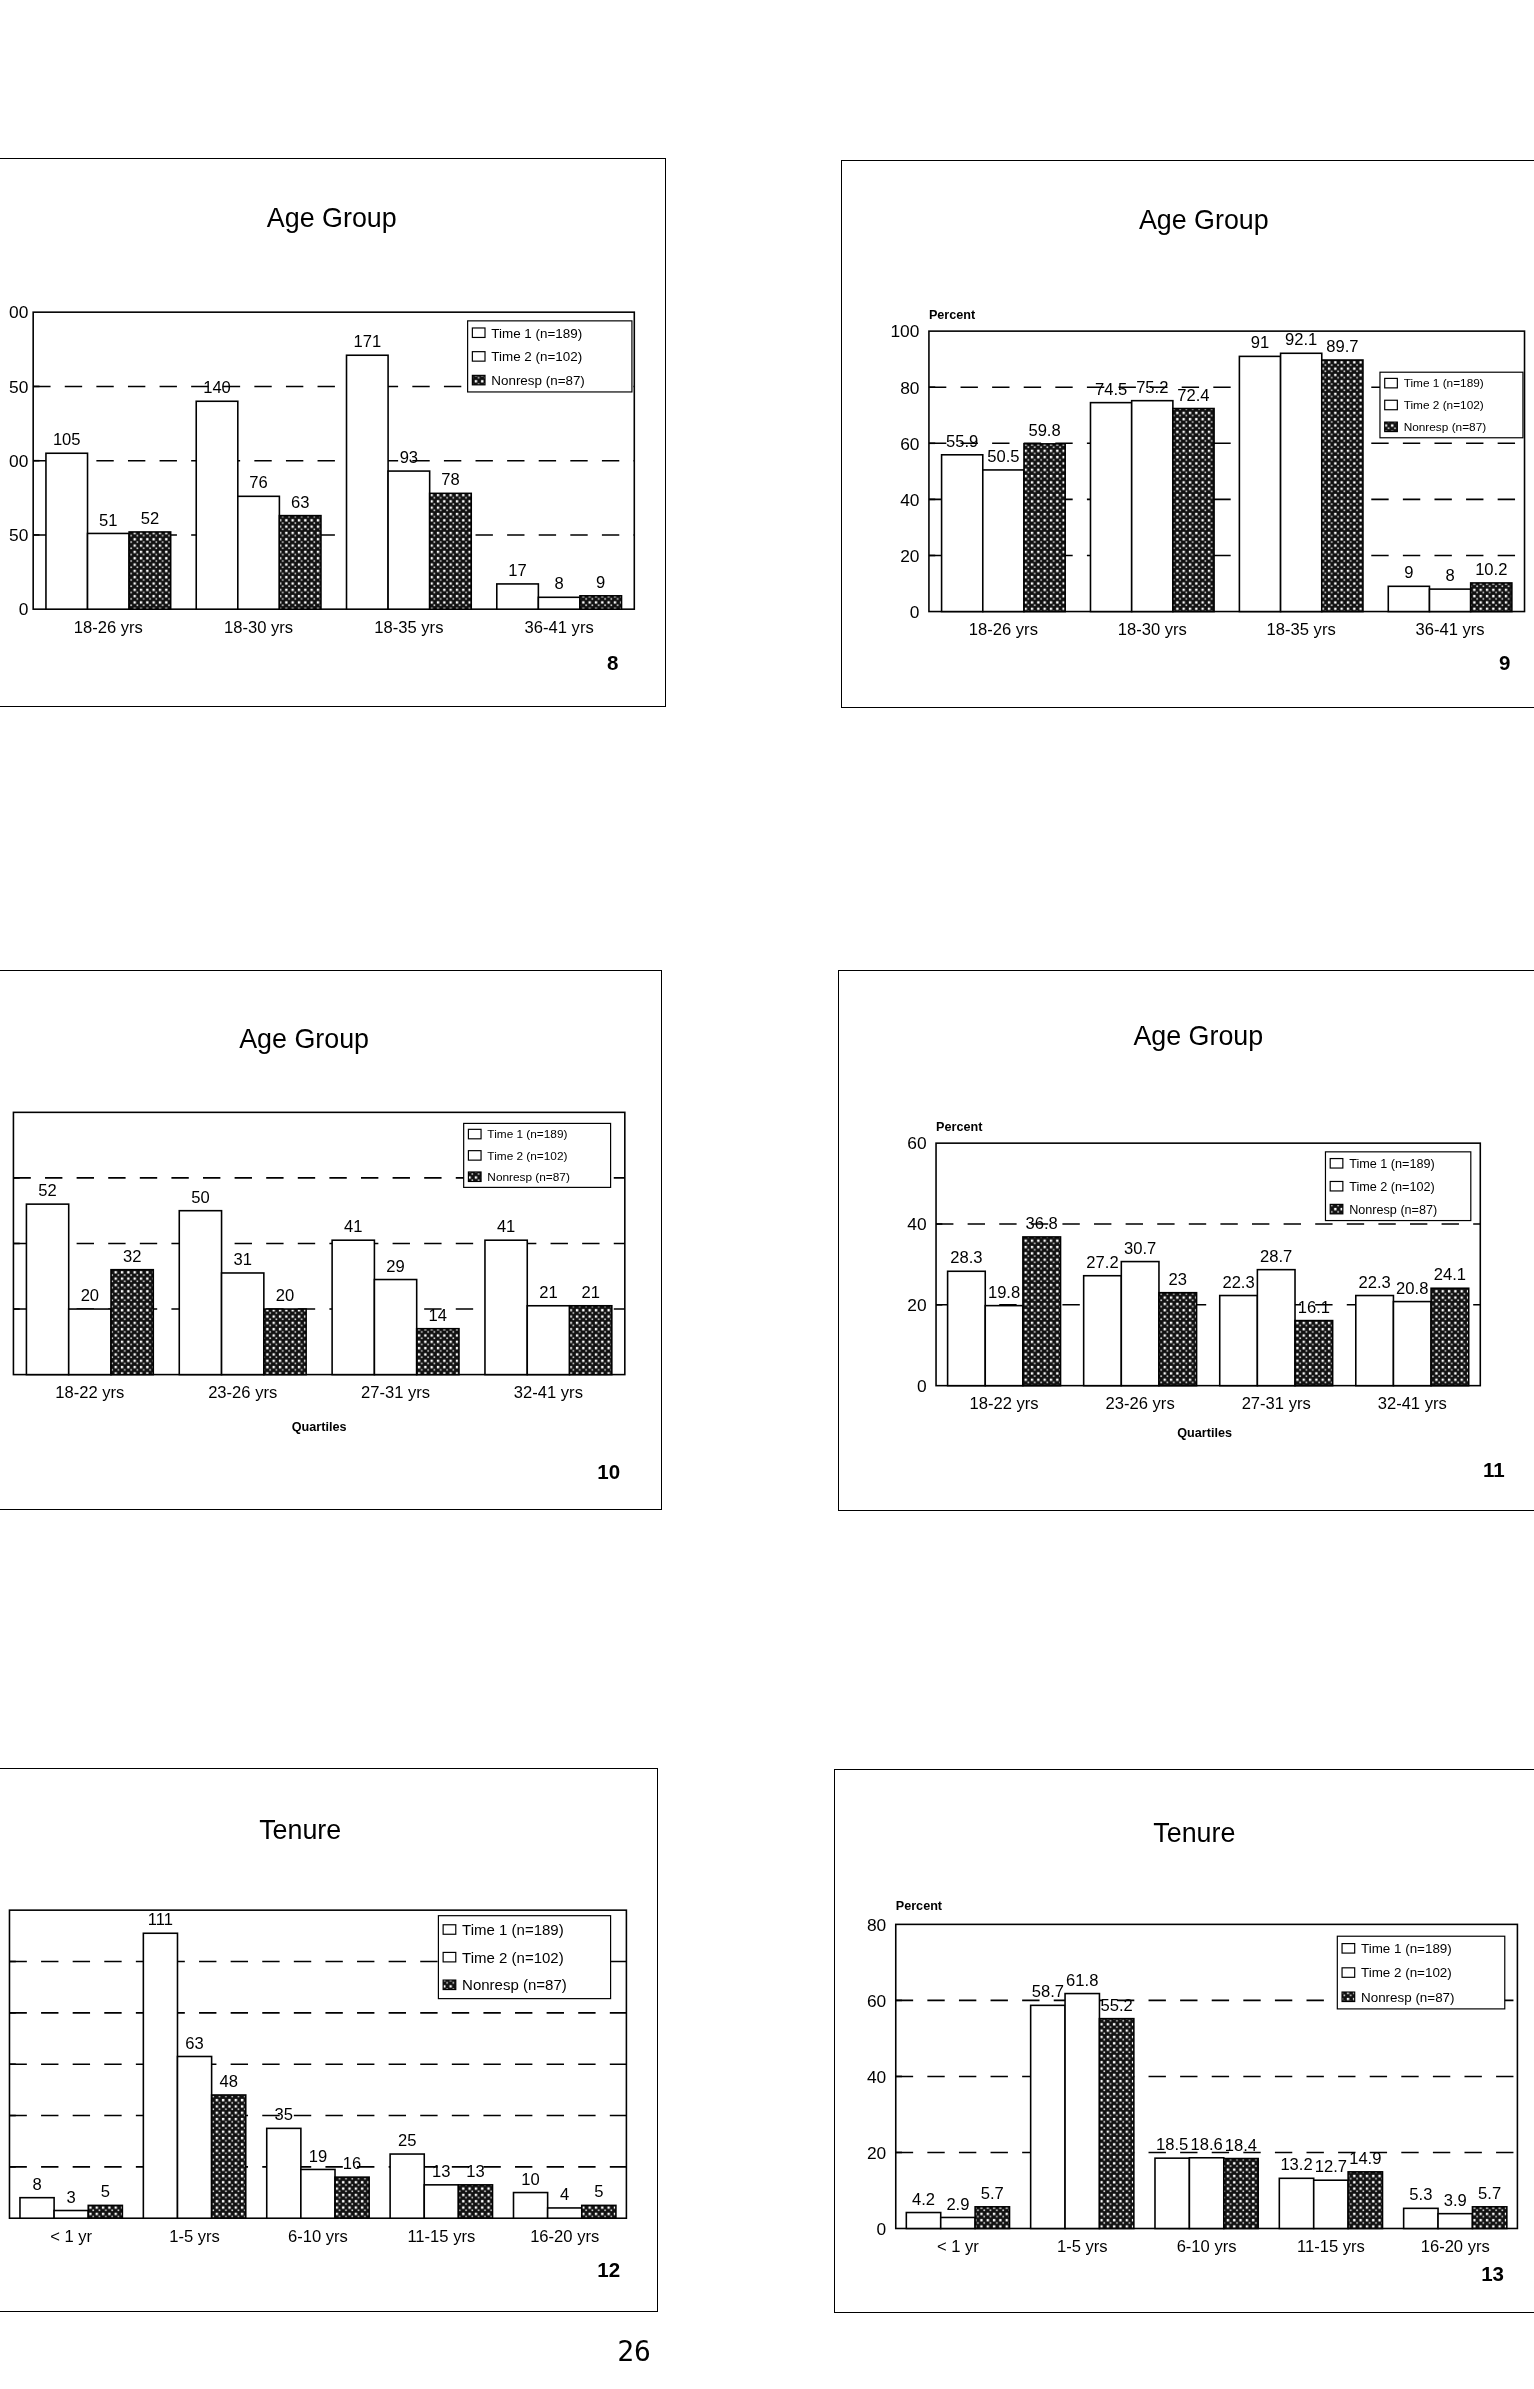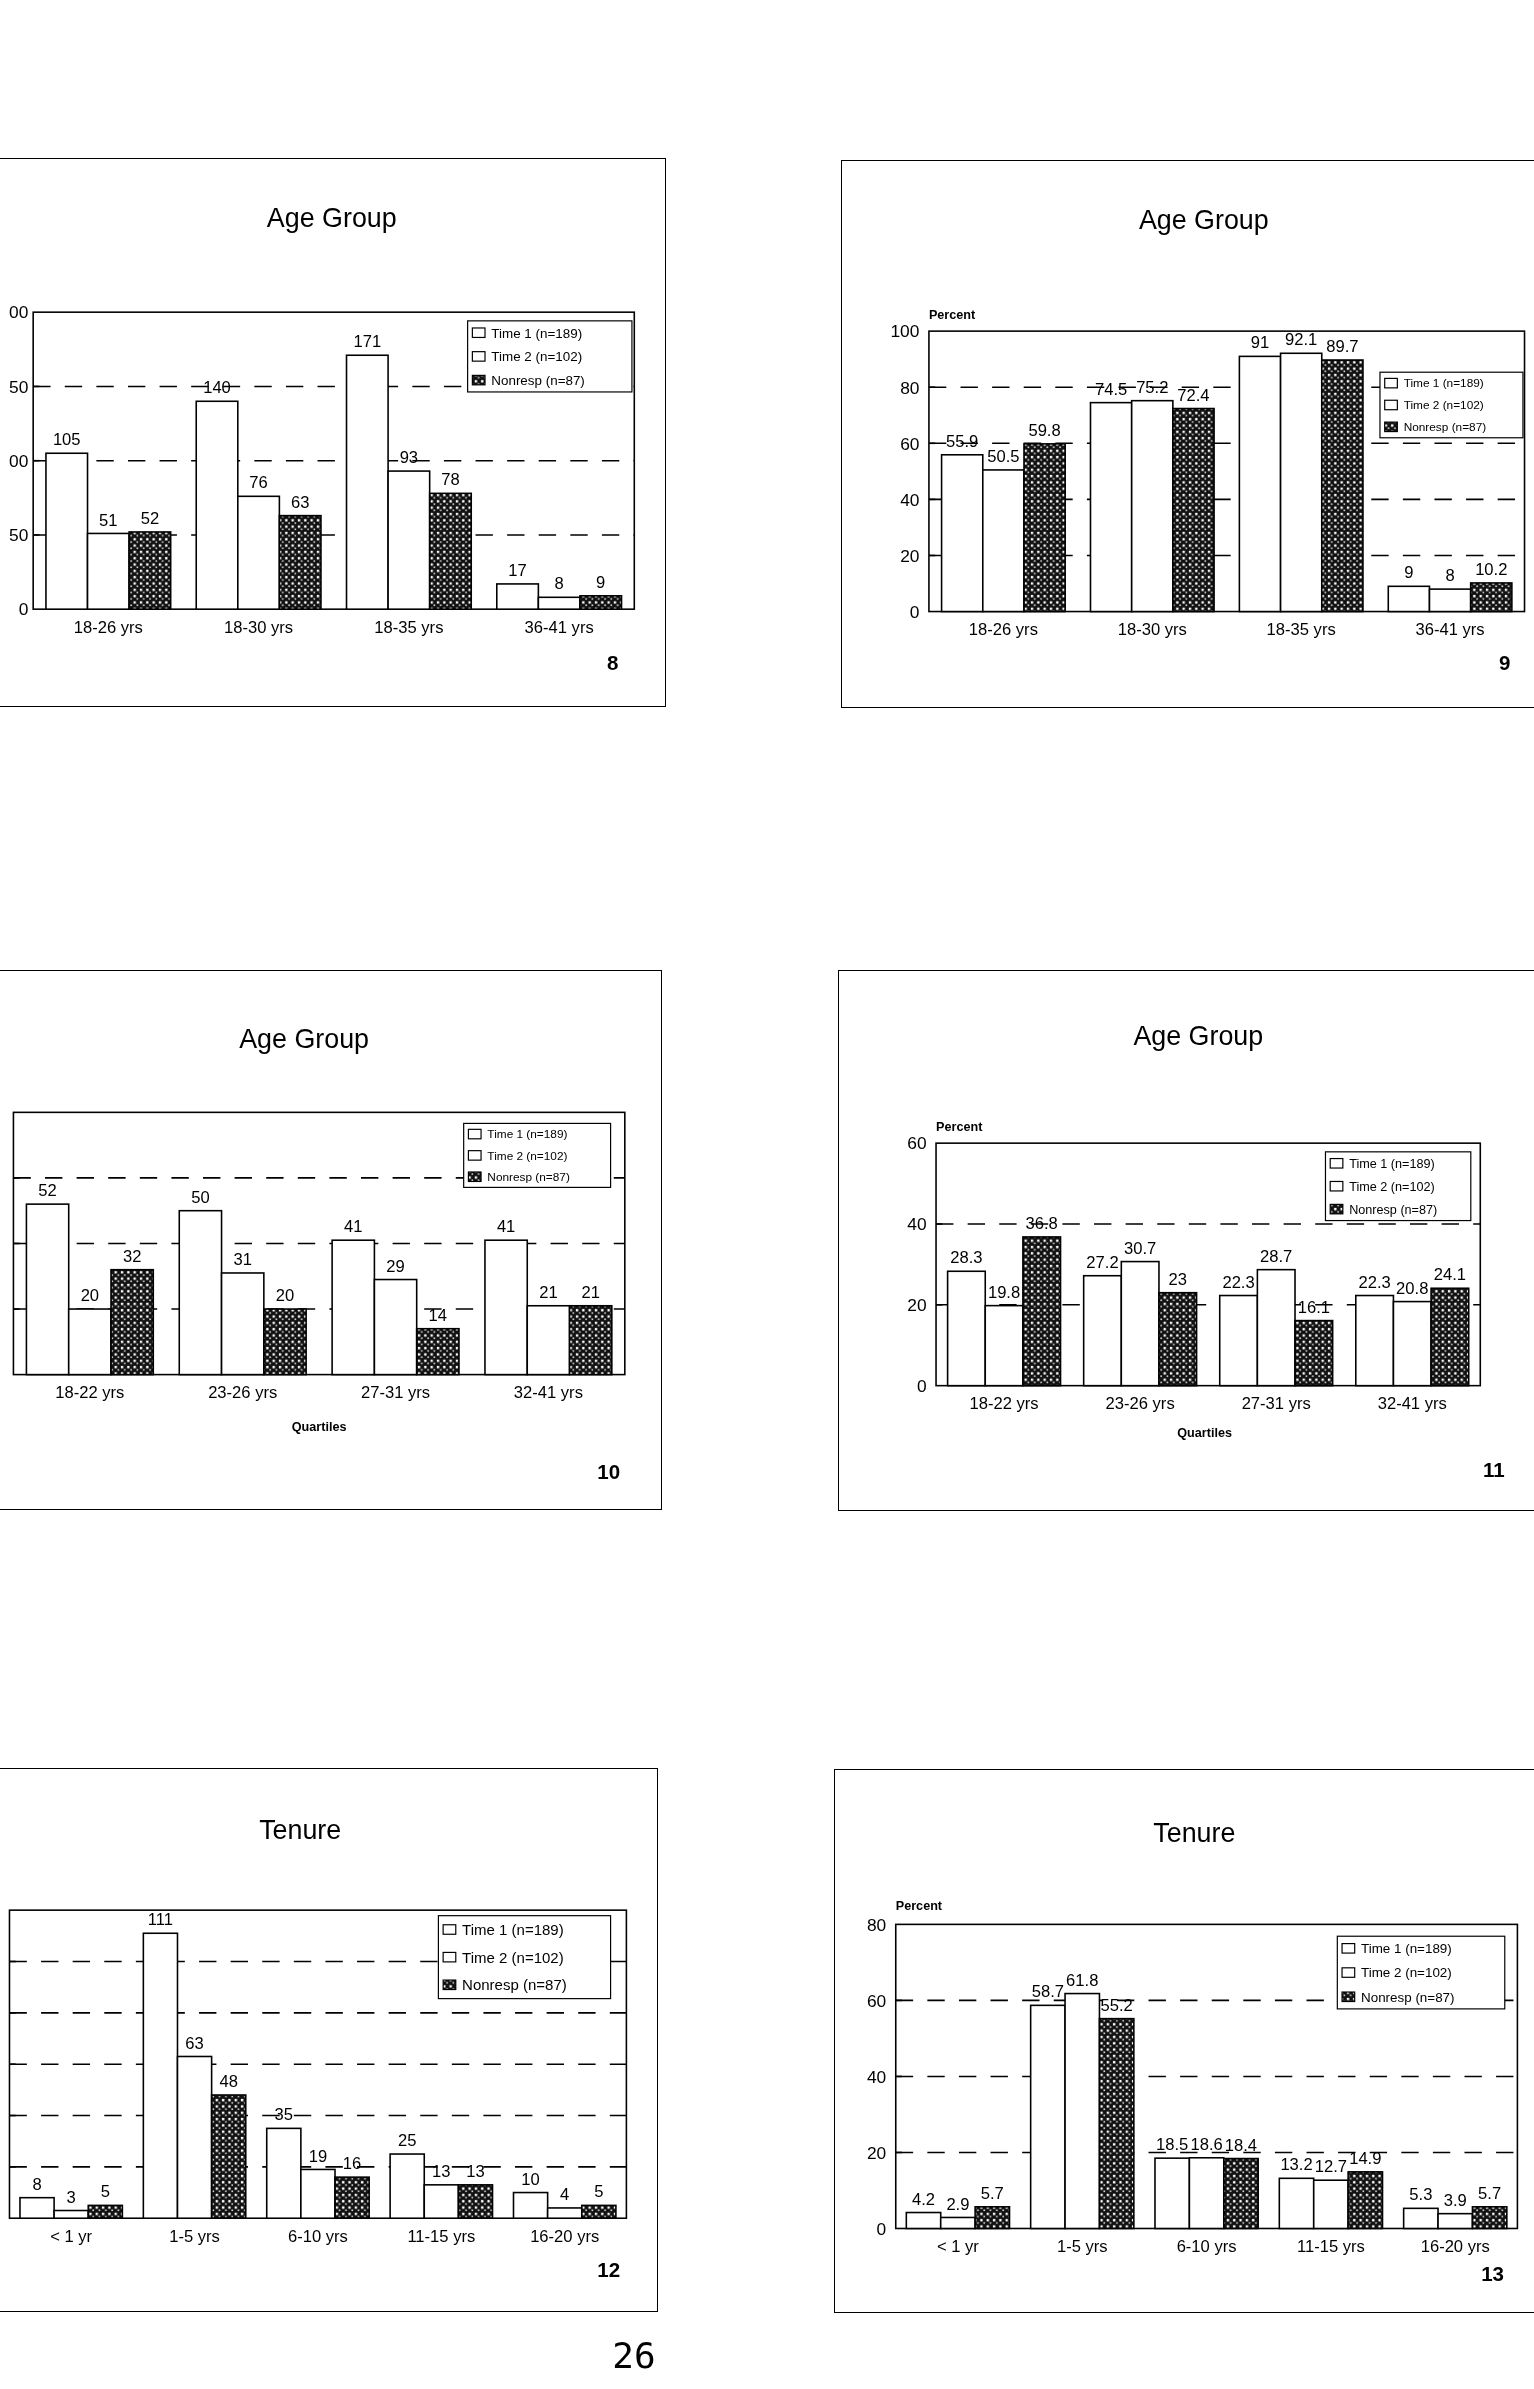--- a/index.html
+++ b/index.html
@@ -1,21 +1,21 @@
 <!DOCTYPE html>
 <html style="font-size:12.6px"><head>
 <meta charset="utf-8">
 <style>
   html, body { margin: 0; padding: 0; background: #ffffff; }
   body { width: 1534px; height: 2389px; position: relative; overflow: hidden;
          font-family: "Liberation Sans", "DejaVu Sans", sans-serif; color: #000; }
   .frame { position: absolute; border: 1.6px solid #000; box-sizing: border-box; background: #fff; }
   svg.chart { position: absolute; left: 0; top: 0; overflow: visible; }
   .page-number { position: absolute; left: 0; width: 1268px; top: 2335px; text-align: center;
-                 font-family: "DejaVu Sans Mono", monospace; font-size: 36px; }
+                 font-family: "DejaVu Sans Mono", monospace; font-size: 28px; }
 </style>
 </head>
 <body>
 
 <div class="frame" style="left:-3.2px; top:158px; width:669px; height:549px;"></div>
 <div class="frame" style="left:841px; top:160px; width:703px; height:548px;"></div>
 <div class="frame" style="left:-3.2px; top:970px; width:665px; height:540px;"></div>
 <div class="frame" style="left:838px; top:970px; width:706px; height:541px;"></div>
 <div class="frame" style="left:-3.2px; top:1768px; width:661px; height:544px;"></div>
 <div class="frame" style="left:834px; top:1769px; width:710px; height:544px;"></div>

